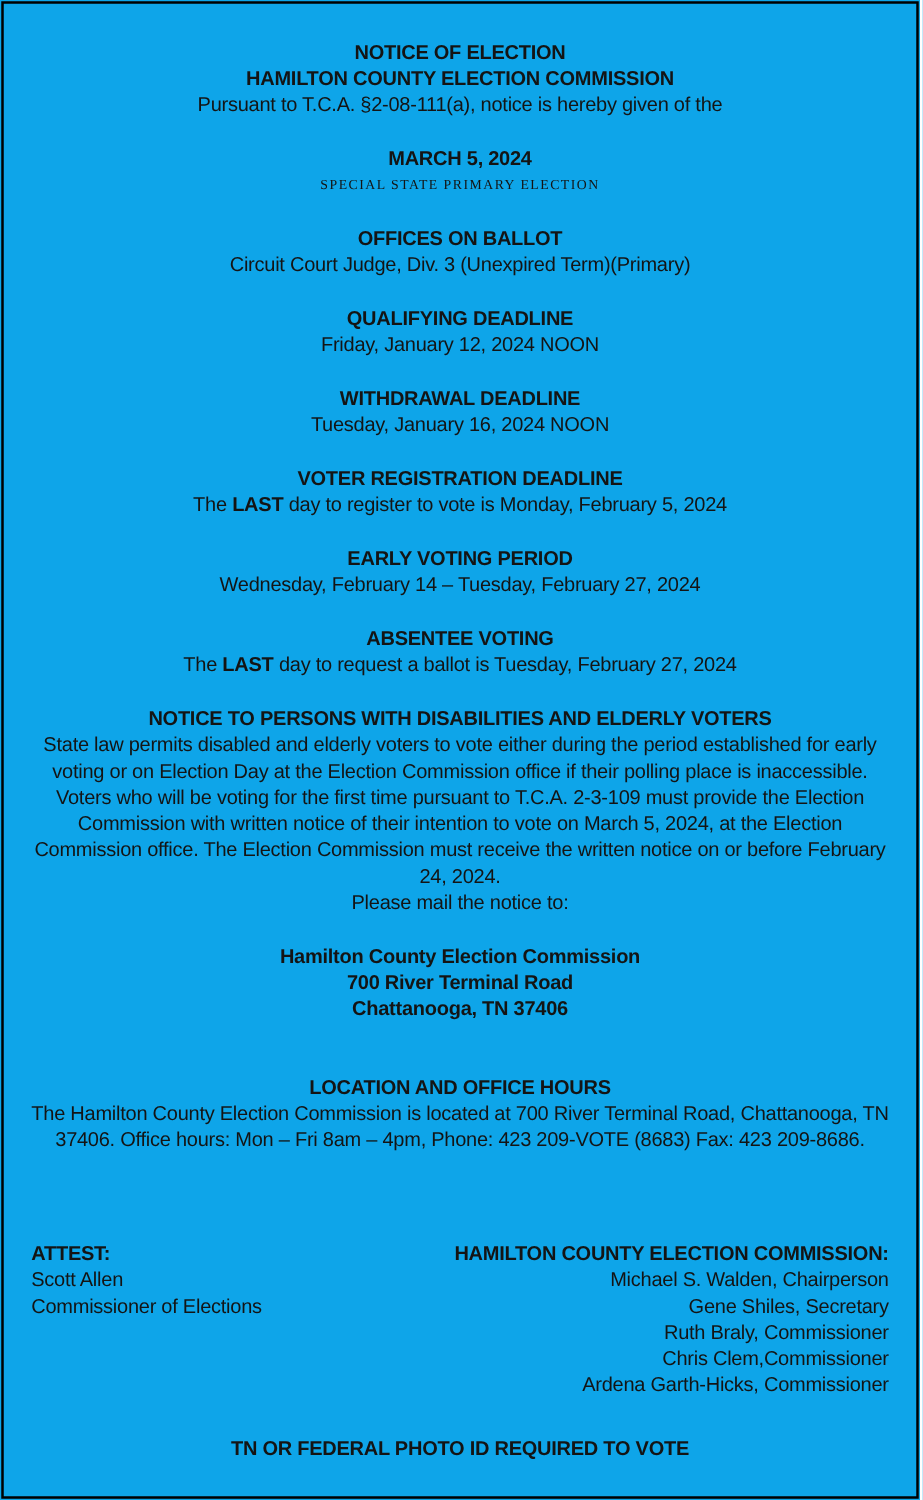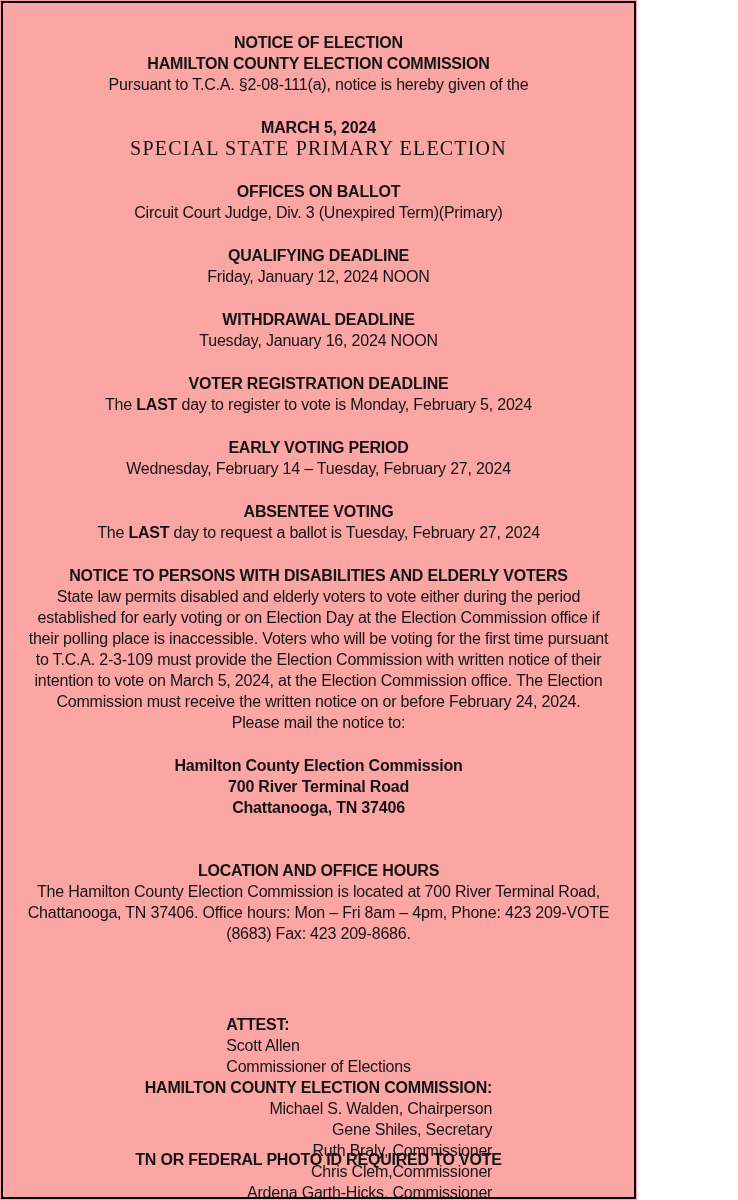--- a/index.html
+++ b/index.html
@@ -1,42 +1,42 @@
 <!DOCTYPE html>
 <html><head>
 <meta charset="utf-8">
 <style>
   * { box-sizing: border-box; }
   html, body { margin: 0; padding: 0; background: #ffffff; }
   .page {
-    width: 637px; height: 1200px; position: relative; background: #fca5a5;
+    width: 736px; height: 1200px; position: relative; background: #0ea5e9;
     color: #141414;
     font-family: "Liberation Sans", "DejaVu Sans", sans-serif;
     font-size: 16px; letter-spacing: -0.2px;
   }
   .frame {
     position: absolute; left: 1px; top: 1px; right: 1px; bottom: 1px;
     border: 2px solid #000000;
     padding: 29px 22px 0 22px;
     overflow: hidden;
   }
   .line { line-height: 21px; }
   .c { text-align: center; }
   .b { font-weight: 700; }
   .u { }
   .serif { font-family: Liberation Sans, sans-serif; }
   .election-name {
     font-family: "Liberation Serif", "DejaVu Serif", serif;
-    letter-spacing: 1.2px; font-size: 20px;
+    letter-spacing: 1.2px; font-size: 11px;
   }
   .block { margin-top: 22px; }
   .mt-lg { }
   .mt-xl { margin-top: 42px; }
   .mt-sig { margin-top: 70px; }
-  .sig { display: flex; justify-content: space-between; align-items: center; flex-direction: column; }
+  .sig { display: flex; justify-content: space-between; align-items: flex-start; }
   .sig-right { text-align: right; }
   .footer {
     position: absolute; left: 0; right: 0; bottom: 27px;
     text-align: center; font-weight: 700; line-height: 21px;
   }
 </style>
 </head>
 <body>
 
 <div class="page">

